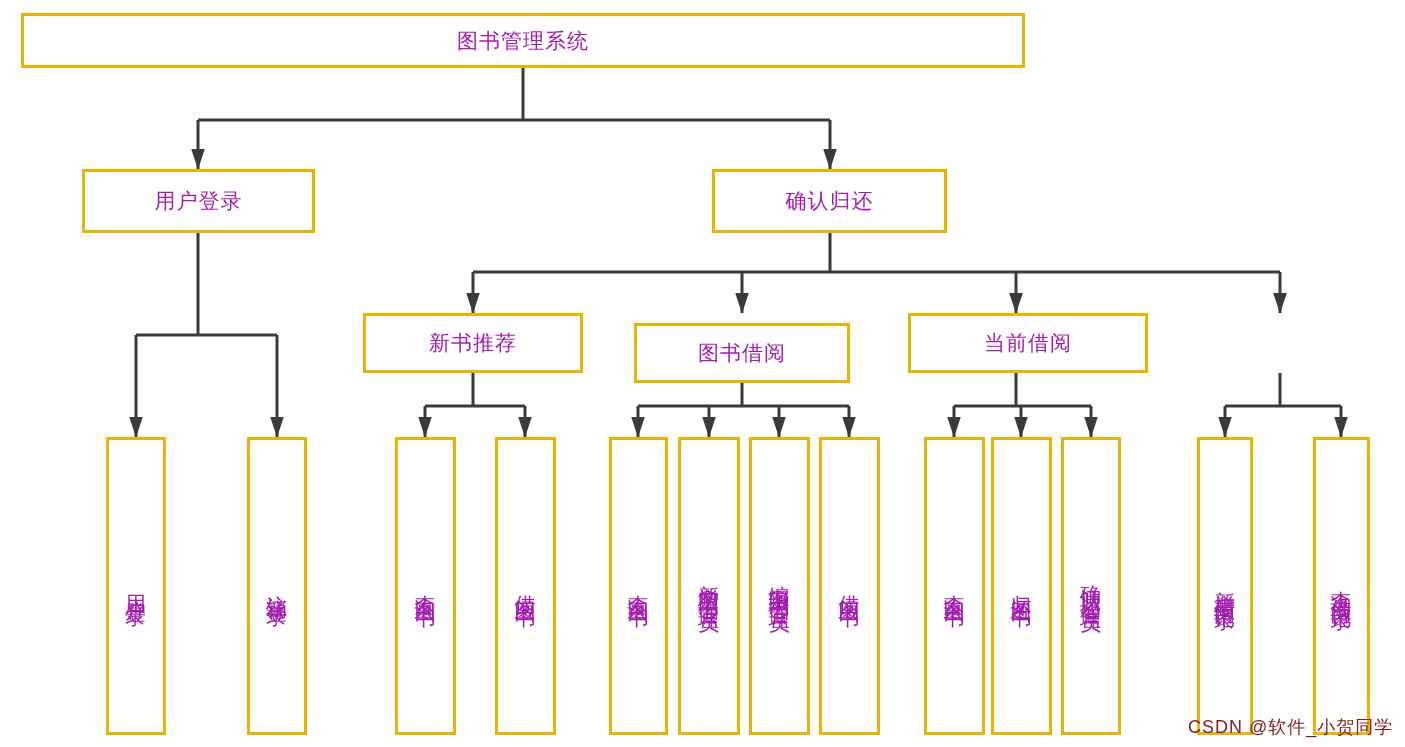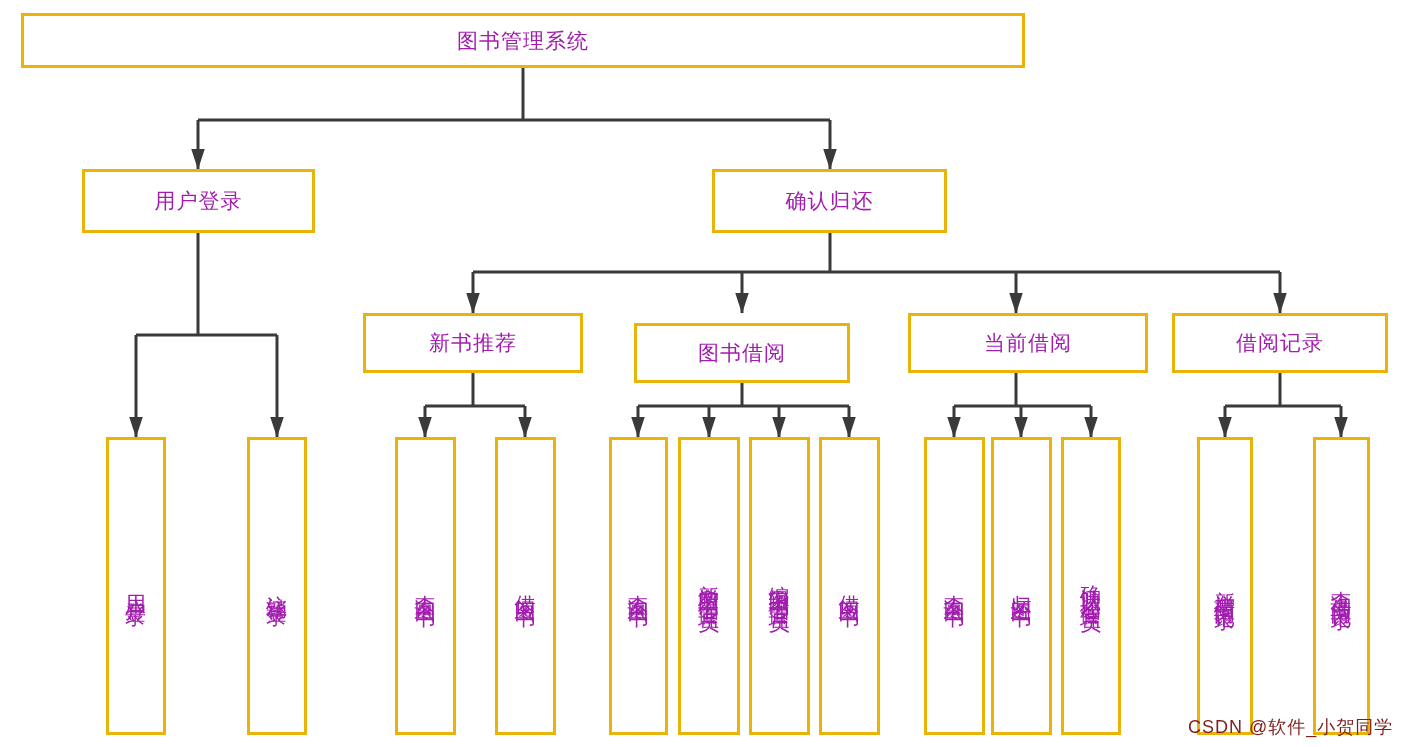--- a/index.html
+++ b/index.html
@@ -123,21 +123,20 @@
   </svg>
 
   <div class="node" style="left:21px;top:13px;width:1004px;height:55px">图书管理系统</div>
 
   <div class="node" style="left:82px;top:169px;width:233px;height:64px">用户登录</div>
   <div class="node" style="left:712px;top:169px;width:235px;height:64px">确认归还</div>
 
   <div class="node" style="left:363px;top:313px;width:220px;height:60px">新书推荐</div>
   <div class="node" style="left:634px;top:323px;width:216px;height:60px">图书借阅</div>
   <div class="node" style="left:908px;top:313px;width:240px;height:60px">当前借阅</div>
-  <div class="node" style="left:1172px;top:313px;width:216px;height:60px">借阅记录</div>
 
   <div class="node v" style="left:106px;top:437px;width:60px;height:298px">用户登录</div>
   <div class="node v" style="left:247px;top:437px;width:60px;height:298px">注销登录</div>
 
   <div class="node v" style="left:395px;top:437px;width:61px;height:298px">查询图书</div>
   <div class="node v" style="left:495px;top:437px;width:61px;height:298px">借阅图书</div>
 
   <div class="node v" style="left:609px;top:437px;width:59px;height:298px">查询图书</div>
   <div class="node v" style="left:678px;top:437px;width:62px;height:298px">新增图书（管理员）</div>
   <div class="node v" style="left:749px;top:437px;width:61px;height:298px">编辑图书（管理员）</div>

